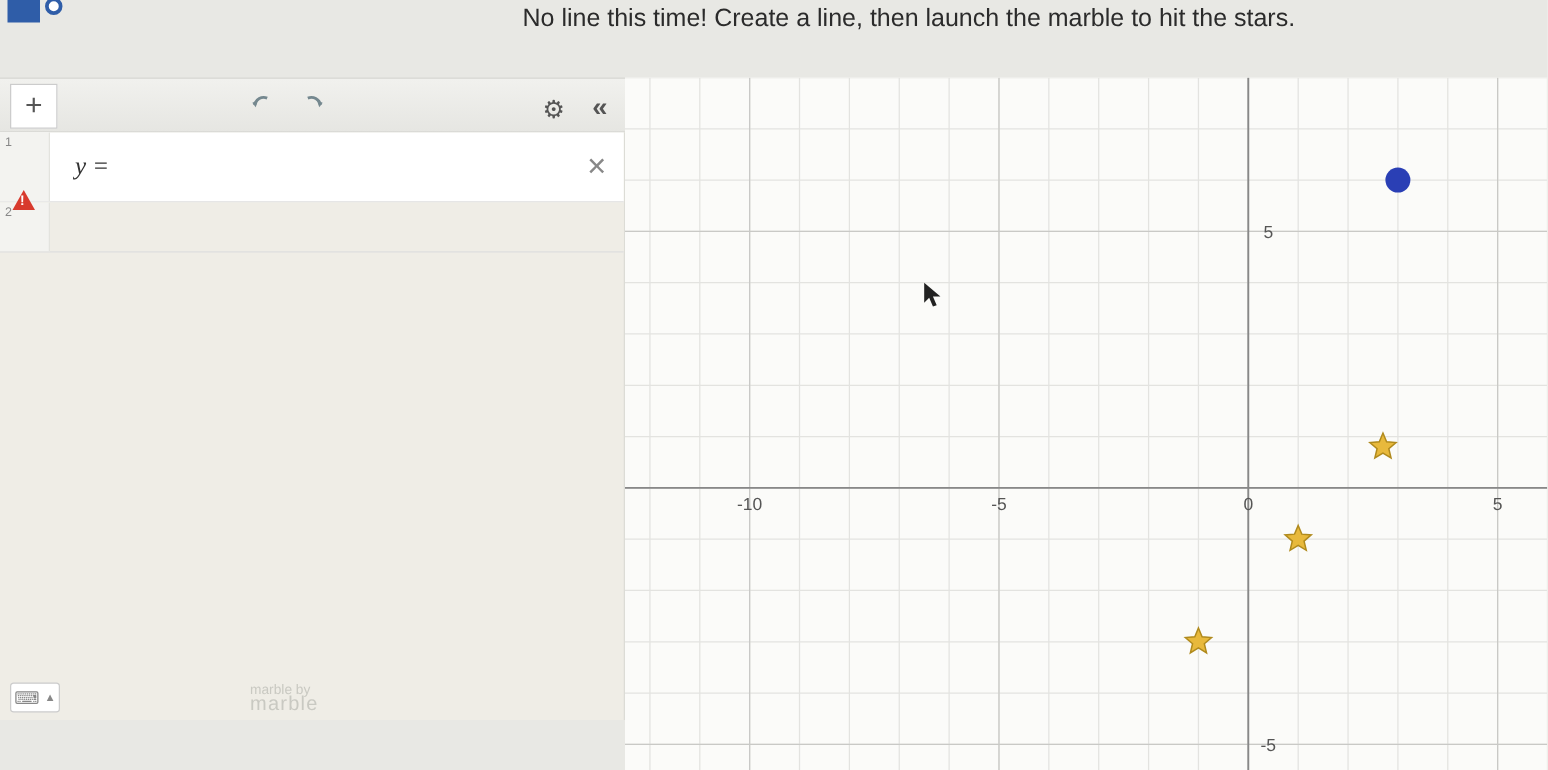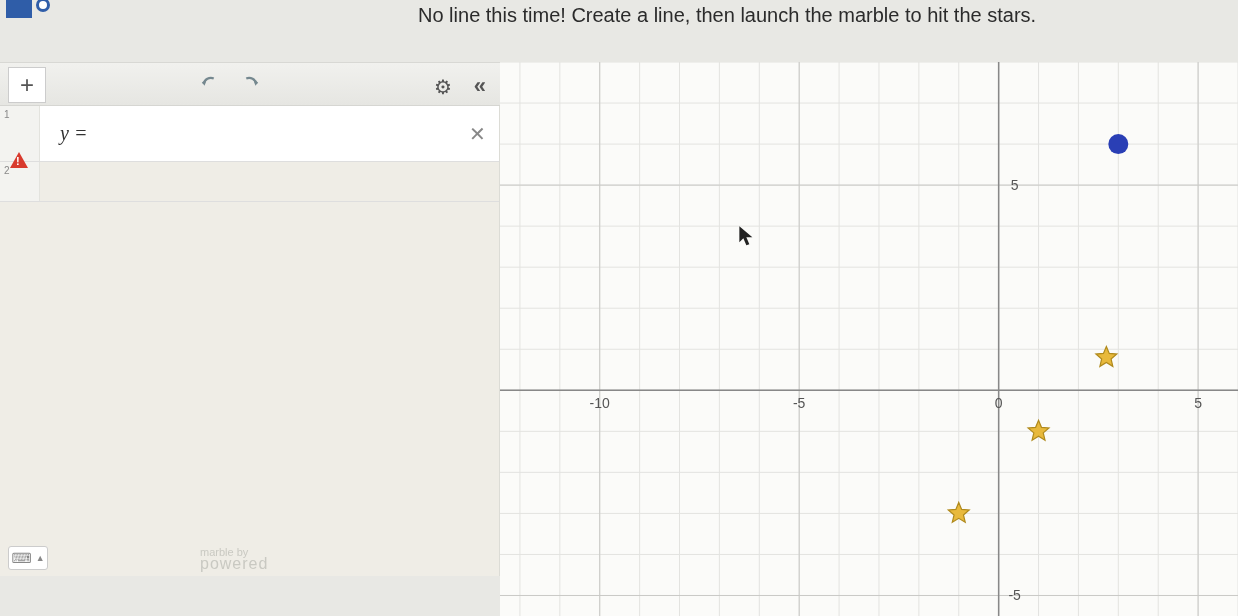--- a/index.html
+++ b/index.html
@@ -94,21 +94,21 @@
     <div class="rownum">2</div>
     <div class="expr-body"></div>
   </div>
 
   <div class="keyboard-btn">
     <span>⌨</span>
         <span class="tri">▲</span>
   </div>
   <div class="powered">
     <div>marble by</div>
-    <div class="brand">powered</div>
+    <div class="brand">marble</div>
   </div>
 </div>
 
 <div class="graph">
   <svg id="graph-svg" viewBox="0 0 738 554">
         <line x1="19.945945945945947" y1="0" x2="19.945945945945947" y2="554" class="grid-minor"></line>
         <line x1="59.83783783783784" y1="0" x2="59.83783783783784" y2="554" class="grid-minor"></line>
         <line x1="99.72972972972974" y1="0" x2="99.72972972972974" y2="554" class="grid-minor"></line>
         <line x1="139.62162162162164" y1="0" x2="139.62162162162164" y2="554" class="grid-minor"></line>
         <line x1="179.51351351351352" y1="0" x2="179.51351351351352" y2="554" class="grid-minor"></line>

